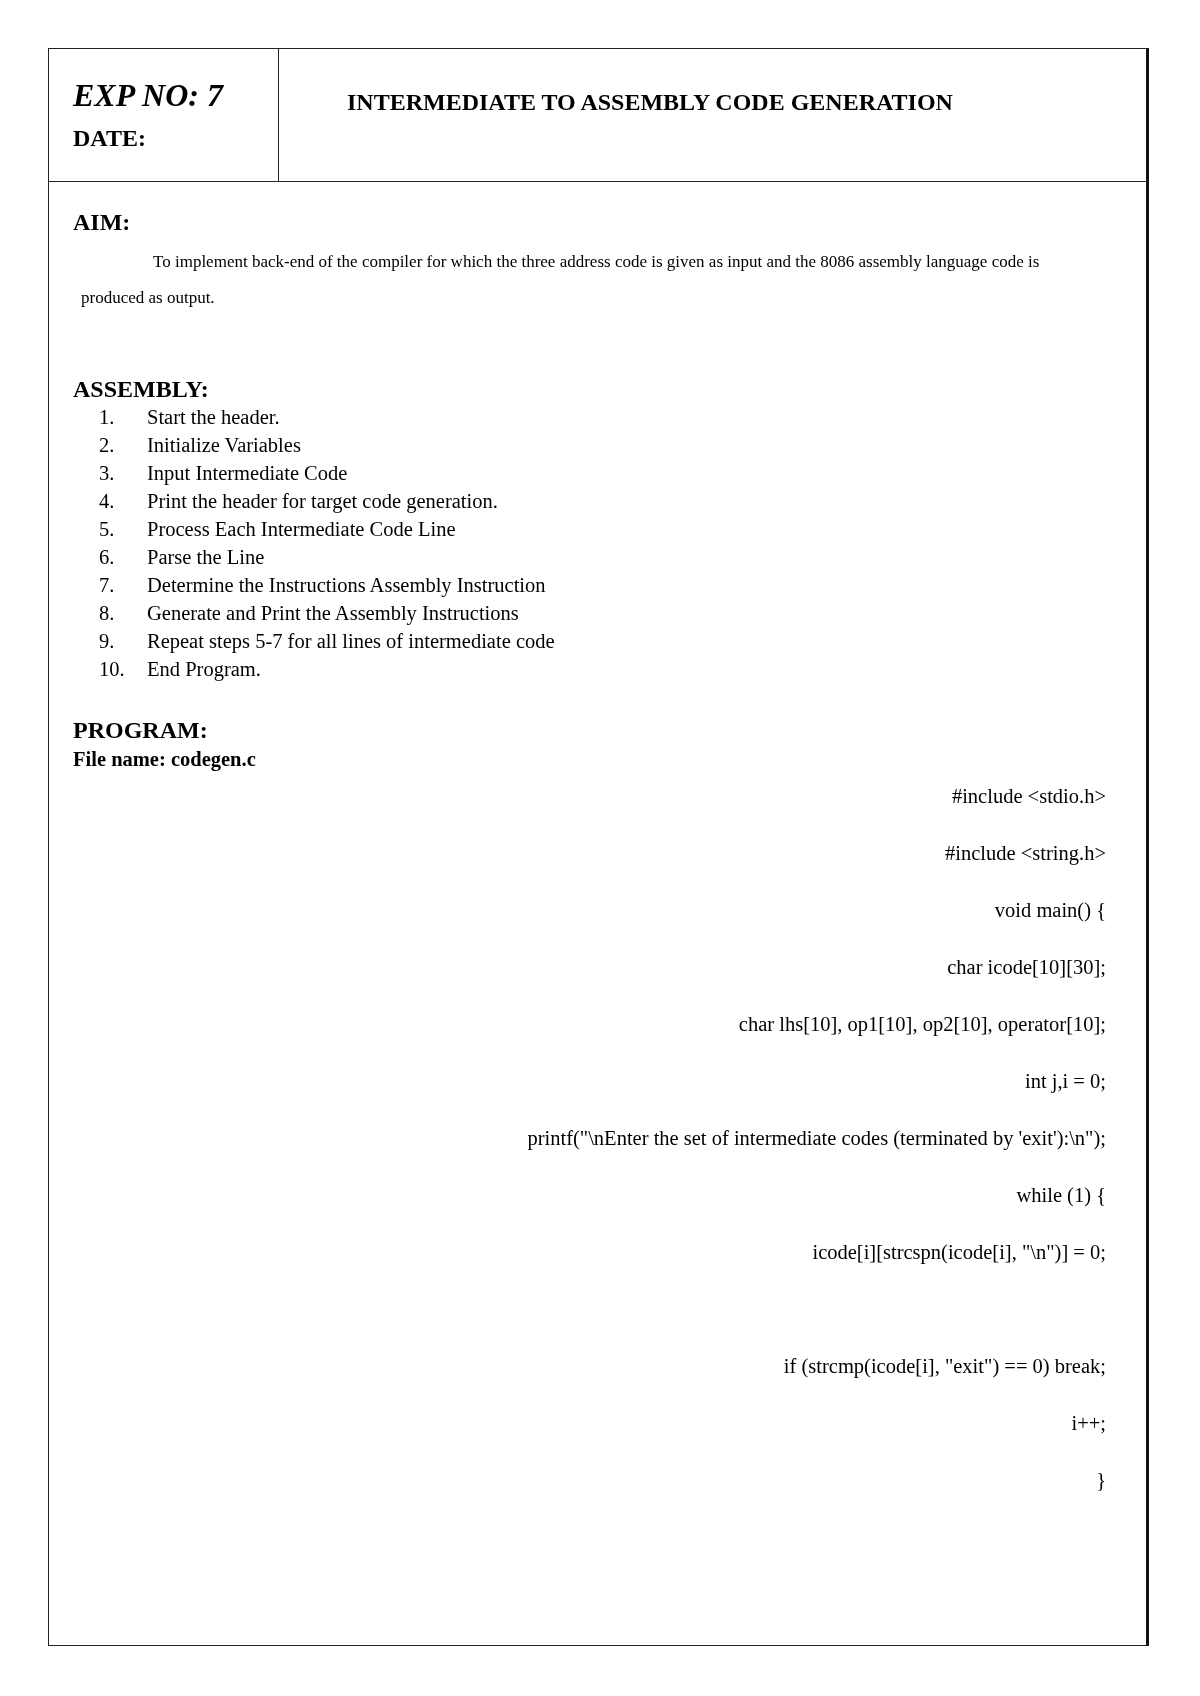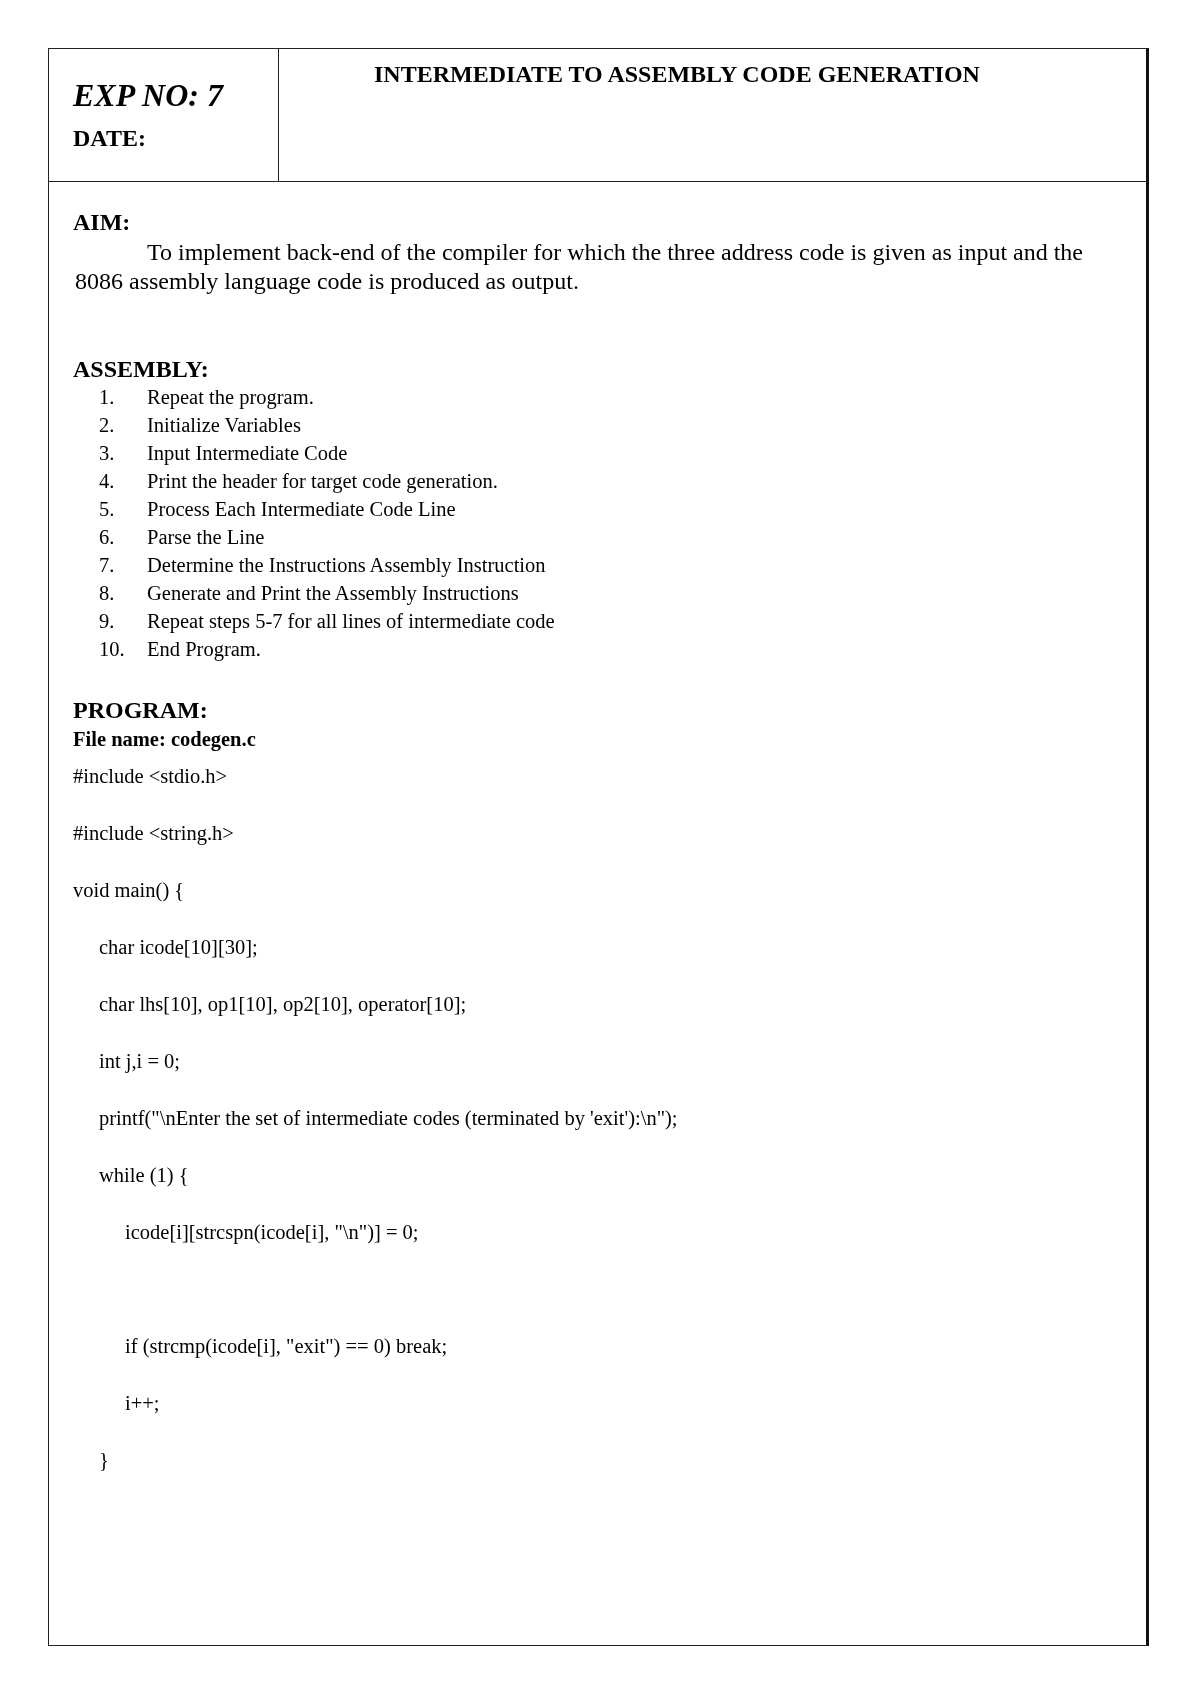--- a/index.html
+++ b/index.html
@@ -11,32 +11,32 @@
     .header-row {
       position: absolute; left: 0; top: 0; right: 0; height: 132px;
       border-bottom: 1.5px solid #222;
     }
     .header-left {
       position: absolute; left: 0; top: 0; width: 229px; height: 132px;
       border-right: 1.5px solid #222;
     }
     .exp-no { position: absolute; left: 24px; top: 28px; font-weight: bold; font-size: 32px; font-style: italic; }
     .date { position: absolute; left: 24px; top: 76px; font-weight: bold; font-size: 24px; }
-    .title { position: absolute; left: 298px; top: 12px; font-weight: bold; font-size: 24px; white-space: nowrap; margin-left: 27px; }
+    .title { position: absolute; left: 298px; top: 40px; font-weight: bold; font-size: 24px; white-space: nowrap; }
     .content { position: absolute; left: 24px; top: 160px; right: 40px; }
     .section-heading { font-weight: bold; font-size: 24px; margin: 0; }
-    .aim-text { font-size: 24px; line-height: 29px; margin: 2px; text-indent: 72px; }
+    .aim-text { font-size: 17px; line-height: 36px; margin: 8px; text-indent: 72px; }
     .algo-heading { margin-top: 60px; }
     .algo-list { margin: 0; padding: 0; list-style: none; font-size: 20.5px; line-height: 28px; }
     .algo-list li { position: relative; padding-left: 74px; white-space: nowrap; }
     .algo-list .num { position: absolute; left: 26px; }
     .algo-list li.ten .num { left: 26px; }
     .program-heading { margin-top: 34px; }
     .filename { font-weight: bold; font-size: 20.5px; margin: 4px 0 0 0; }
-    .code { margin-top: 10px; font-size: 20.5px; }
+    .code { margin-top: 10px; font-size: 20.5px; text-align: right; }
     .code-line { height: 57px; line-height: 30px; white-space: pre; }
     .code-line.blank { height: 57px; }
     .ind1 { padding-left: 26px; }
     .ind2 { padding-left: 52px; }
   </style>
 </head>
 <body>
 
 <div class="page-frame">
   <div class="header-row">
@@ -46,21 +46,21 @@
     </div>
     <div class="title">INTERMEDIATE TO ASSEMBLY CODE GENERATION</div>
   </div>
 
   <div class="content">
     <h2 class="section-heading">AIM:</h2>
     <p class="aim-text">To implement back-end of the compiler for which the three address code is given as input and the 8086 assembly language code is produced as output.</p>
 
     <h2 class="section-heading algo-heading">ASSEMBLY:</h2>
     <ol class="algo-list">
-      <li><span class="num">1.</span><span>Repeat the program.</span></li>
+      <li><span class="num">1.</span><span>Start the header.</span></li>
       <li><span class="num">2.</span><span>Initialize Variables</span></li>
       <li><span class="num">3.</span><span>Input Intermediate Code</span></li>
       <li><span class="num">4.</span><span>Print the header for target code generation.</span></li>
       <li><span class="num">5.</span><span>Process Each Intermediate Code Line</span></li>
       <li><span class="num">6.</span><span>Parse the Line</span></li>
       <li><span class="num">7.</span><span>Determine the Instructions Assembly Instruction</span></li>
       <li><span class="num">8.</span><span>Generate and Print the Assembly Instructions</span></li>
       <li><span class="num">9.</span><span>Repeat steps 5-7 for all lines of intermediate code</span></li>
       <li class="ten"><span class="num">10.</span><span>End Program.</span></li>
     </ol>

